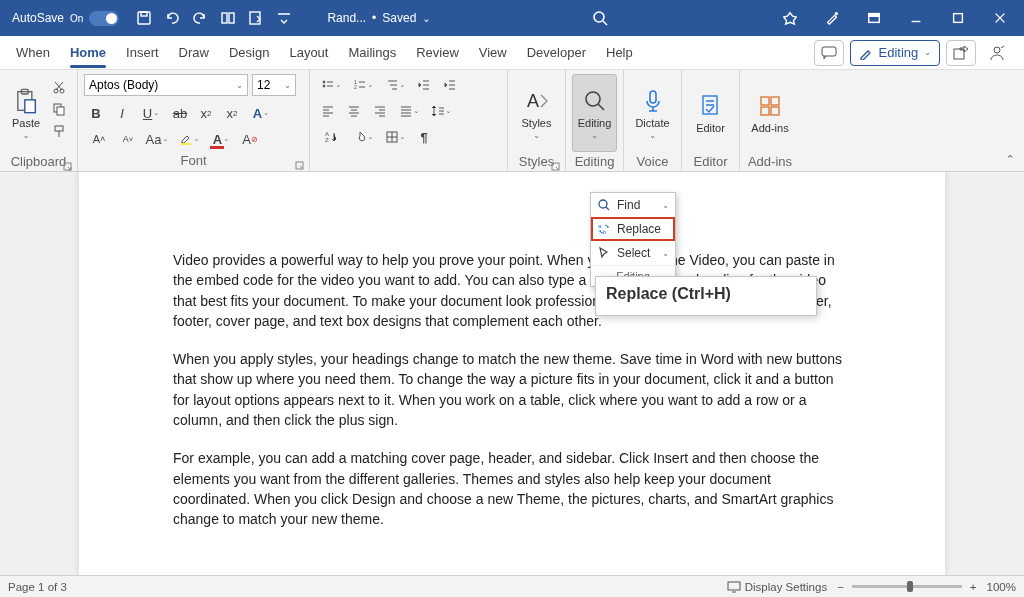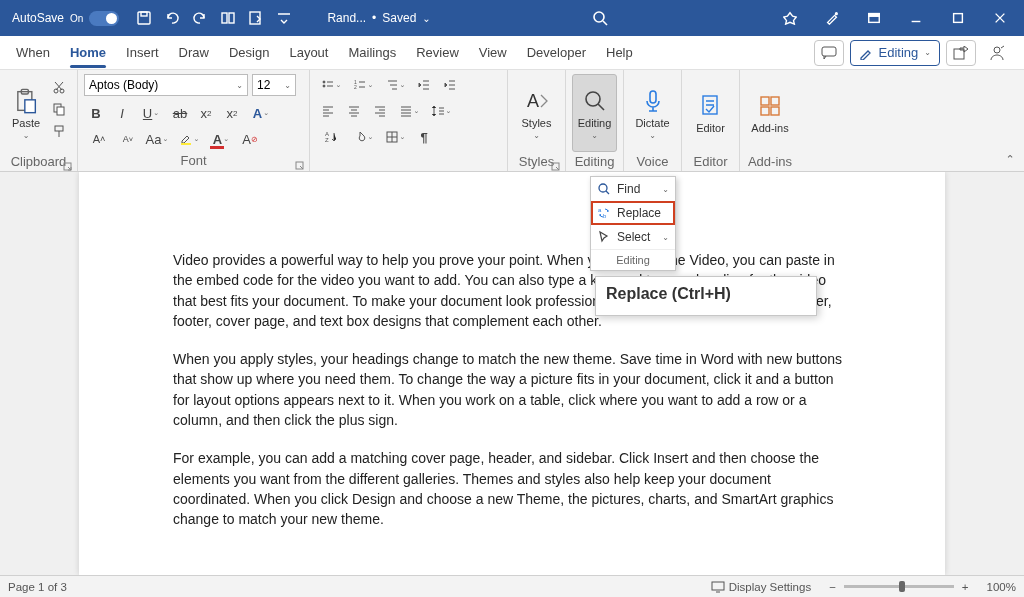--- a/index.html
+++ b/index.html
@@ -62,40 +62,40 @@
 .rb.wide { width: 30px; }
 .font-rows { display: flex; flex-direction: column; gap: 4px; }
 
 .para-rows { display: flex; flex-direction: column; gap: 4px; }
 
 .big-btn.pressed { background: #d8d8d8; border: 1px solid #bbb; border-radius: 3px; }
 
 .ribbon-collapse { position: absolute; right: 6px; bottom: 4px; width: 16px; height: 16px; display: flex; align-items: center; justify-content: center; color: #666; font-size: 11px; }
 
 
-.editing-dropdown { position: absolute; top: 176px; left: 590px; width: 86px; background: #fff; border: 1px solid #c7c7c7; box-shadow: 2px 2px 6px rgba(0,0,0,0.2); z-index: 10; }
+.editing-dropdown { position: absolute; top: 192px; left: 590px; width: 86px; background: #fff; border: 1px solid #c7c7c7; box-shadow: 2px 2px 6px rgba(0,0,0,0.2); z-index: 10; }
 .dd-item { height: 24px; display: flex; align-items: center; padding: 0 6px; gap: 6px; font-size: 12px; color: #333; }
 .dd-item.highlight { outline: 2px solid #d04020; outline-offset: -2px; }
 .dd-item svg { width: 14px; height: 14px; flex-shrink: 0; }
 .dd-item .item-chev { margin-left: auto; font-size: 8px; color: #666; }
 .dd-footer { text-align: center; font-size: 11px; color: #666; padding: 4px 0; border-top: 1px solid #eee; }
 
 
 .tooltip { position: absolute; top: 276px; left: 595px; width: 222px; background: #fff; border: 1px solid #c7c7c7; box-shadow: 2px 2px 8px rgba(0,0,0,0.2); padding: 8px 10px; z-index: 10; }
 .tooltip-title { font-size: 16px; font-weight: 600; color: #333; margin-bottom: 4px; }
 .tooltip-body { font-size: 11.5px; color: #666; line-height: 1.4; }
 
 
 .doc-area { position: absolute; top: 172px; left: 0; right: 0; bottom: 22px; background: #f0f0f0; display: flex; justify-content: center; overflow: hidden; }
 .page { width: 866px; background: #fff; box-shadow: 0 0 6px rgba(0,0,0,0.15); padding: 78px 94px 20px 94px; }
 .page p { font-size: 14px; color: #222; line-height: 1.45; margin-bottom: 18px; }
 
 
 .statusbar { position: absolute; bottom: 0; left: 0; right: 0; height: 22px; background: #f3f3f3; border-top: 1px solid #d0d0d0; display: flex; align-items: center; font-size: 11.5px; color: #555; padding: 0 8px; }
-.statusbar .right { margin-left: auto; display: flex; align-items: center; gap: 18px; }
+.statusbar .right { margin-left: auto; display: flex; align-items: center; gap: 10px; }
 .zoom-slider { width: 110px; height: 3px; background: #bbb; position: relative; }
 .zoom-slider::after { content: ""; position: absolute; left: 50%; top: -4px; width: 6px; height: 11px; background: #666; border-radius: 2px; }
 .zoom-ctrl { display: flex; align-items: center; gap: 8px; }
 </style>
 </head>
 <body>
 
 <div class="titlebar">
   <div class="autosave">
     <span>AutoSave</span>

